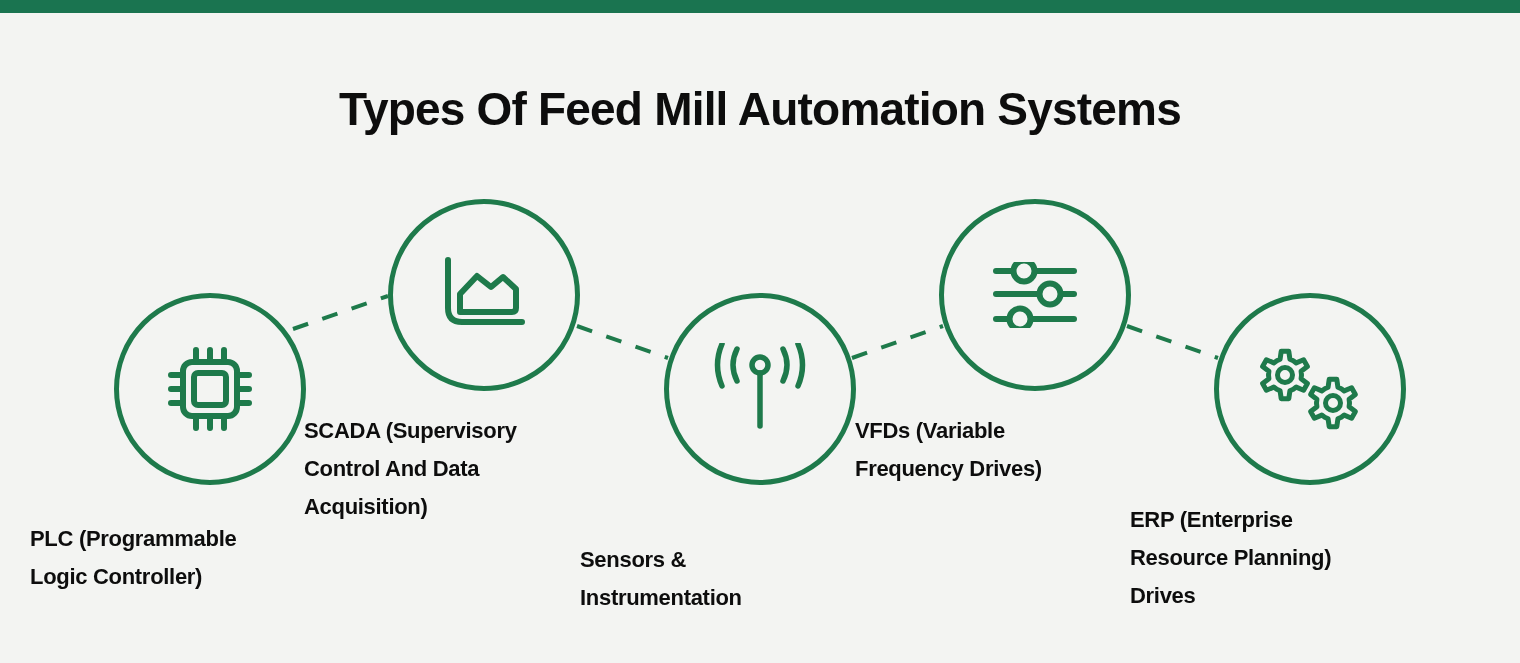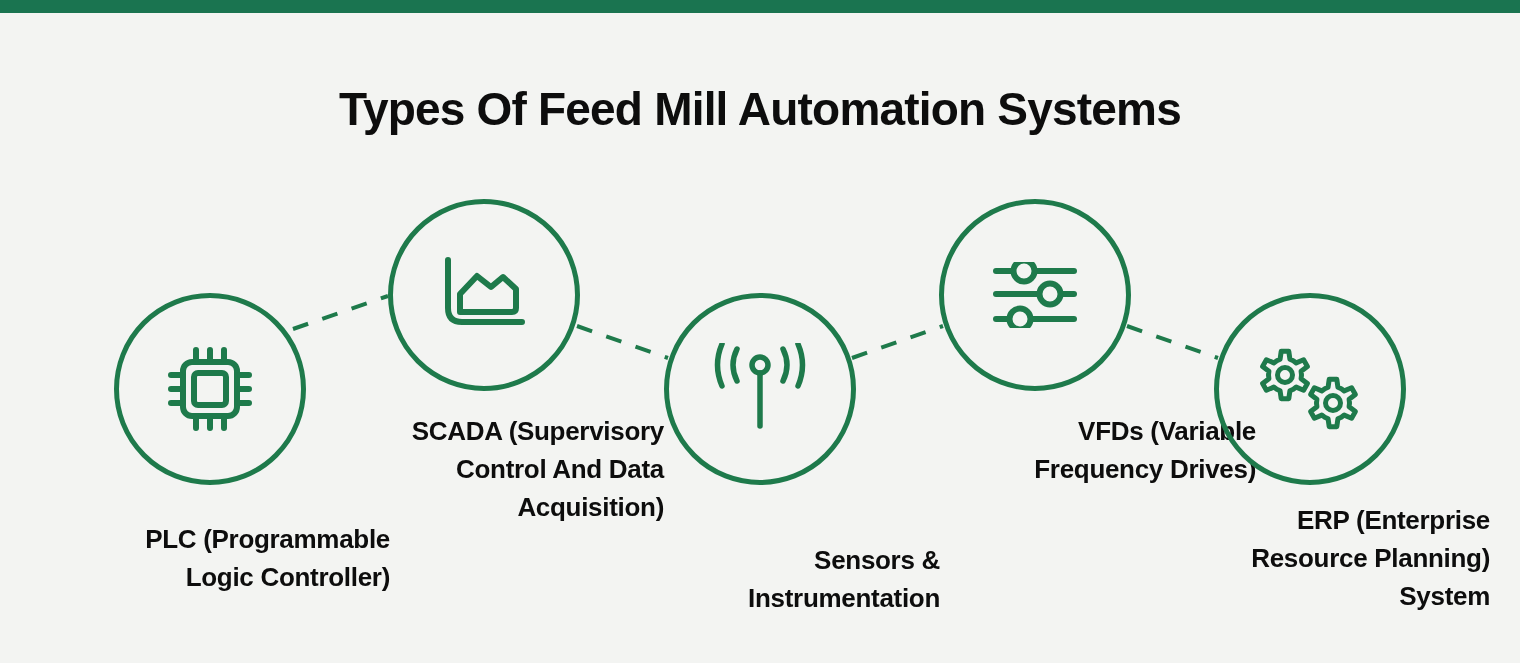--- a/index.html
+++ b/index.html
@@ -23,27 +23,27 @@
   .circle{
     position:absolute;width:192px;height:192px;border-radius:50%;
     border:5.5px solid var(--green);display:flex;align-items:center;justify-content:center;
   }
   .c1{left:114px;top:293px;}
   .c2{left:388px;top:199px;}
   .c3{left:664px;top:293px;}
   .c4{left:939px;top:199px;}
   .c5{left:1214px;top:293px;}
   .node-label{
-    position:absolute;width:360px;text-align:right;white-space:pre-line;
-    font-size:26px;line-height:38px;font-weight:700;color:var(--text);letter-spacing:-0.3px;
+    position:absolute;width:360px;text-align:left;white-space:pre-line;
+    font-size:22px;line-height:38px;font-weight:700;color:var(--text);letter-spacing:-0.3px;
   }
   .l1{left:30px;top:501px;margin-top:19px;}
   .l2{left:304px;top:412px;}
   .l3{left:580px;top:501px;margin-top:40px;}
-  .l4{left:896px;top:412px;}
+  .l4{left:855px;top:412px;}
   .l5{left:1130px;top:501px;}
   .icon-stroke{stroke:var(--green);fill:none;}
 </style>
 </head>
 <body>
 
 <div class="canvas">
 
   <div class="top-bar"></div>
 
@@ -118,15 +118,15 @@
       <g class="icon-stroke" stroke-width="5" stroke-linejoin="round">
         <path id="gear1" fill="#f3f4f2" d="M22.1 12.2L23.2 4.3L30.8 4.3L31.9 12.2L35.3 13.7L38.2 15.9L45.6 12.8L49.4 19.5L43.1 24.3L43.5 28.0L43.1 31.7L49.4 36.5L45.6 43.2L38.2 40.1L35.3 42.3L31.9 43.8L30.8 51.7L23.2 51.7L22.1 43.8L18.8 42.3L15.8 40.1L8.4 43.2L4.6 36.5L10.9 31.7L10.5 28.0L10.9 24.3L4.6 19.5L8.4 12.8L15.8 15.9L18.8 13.7Z"></path>
         <circle cx="27" cy="28" r="7.5"></circle>
         <path id="gear2" fill="#f3f4f2" d="M70.1 40.2L71.2 32.3L78.8 32.3L79.9 40.2L83.3 41.7L86.2 43.9L93.6 40.8L97.4 47.5L91.1 52.3L91.5 56.0L91.1 59.7L97.4 64.5L93.6 71.2L86.2 68.1L83.3 70.3L79.9 71.8L78.8 79.7L71.2 79.7L70.1 71.8L66.8 70.3L63.8 68.1L56.4 71.2L52.6 64.5L58.9 59.7L58.5 56.0L58.9 52.3L52.6 47.5L56.4 40.8L63.8 43.9L66.8 41.7Z"></path>
         <circle cx="75" cy="56" r="7.5"></circle>
       </g>
     </svg>
   </div>
   <div class="node-label l5">ERP (Enterprise
 Resource Planning)
-System</div>
+Drives</div>
 
 </div>
 
 </body></html>

